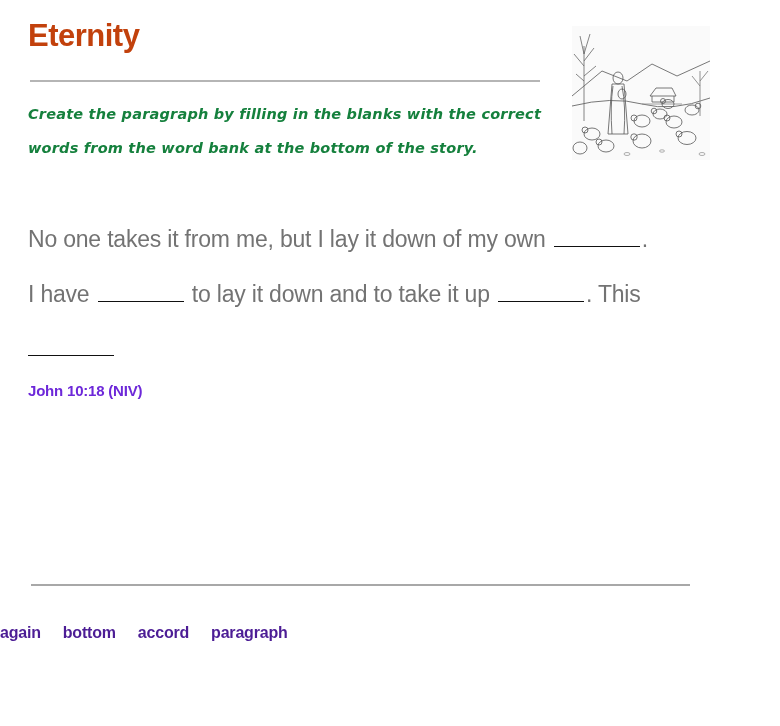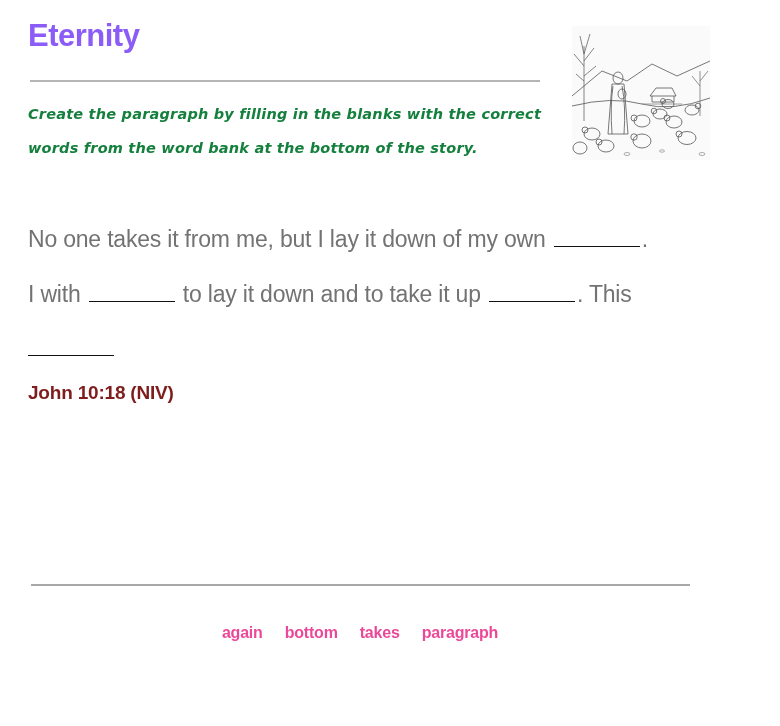--- a/index.html
+++ b/index.html
@@ -16,21 +16,21 @@
       color: #111111;
     }
     .title {
       position: absolute;
       left: 28px;
       top: 18px;
       font-size: 31px;
       font-weight: 700;
       letter-spacing: -0.5px;
       margin: 0;
-      color: #8b5cf6;
+      color: #c2410c;
     }
     .divider-top {
       position: absolute;
       left: 30px;
       top: 80px;
       width: 510px;
       height: 0;
       border-top: 2px solid #b5b5b5;
     }
     .instructions {
@@ -74,44 +74,44 @@
       width: 86px;
       border-bottom: 1.5px solid #111;
       height: 20px;
       vertical-align: baseline;
       margin: 0 2px;
     }
     .reference {
       position: absolute;
       left: 28px;
       top: 382px;
-      font-size: 19px;
+      font-size: 15px;
       font-weight: 700;
-      color: #7f1d1d;
+      color: #6d28d9;
       letter-spacing: -0.2px;
     }
     .divider-bottom {
       position: absolute;
       left: 31px;
       top: 584px;
       width: 659px;
       height: 0;
       border-top: 2px solid #a8a8a8;
     }
     .word-bank {
       position: absolute;
       left: 0;
       top: 624px;
       width: 720px;
       display: flex;
-      justify-content: center;
+      justify-content: flex-start;
       gap: 22px;
       font-size: 16px;
       font-weight: 700;
-      color: #ec4899;
+      color: #4c1d95;
     }
     .word-bank span {
       cursor: pointer;
       letter-spacing: -0.2px;
     }
   </style>
 </head>
 <body>
 
 <h1 class="title">Eternity</h1>
@@ -163,26 +163,26 @@
     <g stroke="#999">
       <ellipse cx="55" cy="128" rx="3" ry="1.5"></ellipse>
       <ellipse cx="90" cy="125" rx="2.5" ry="1.2"></ellipse>
       <ellipse cx="130" cy="128" rx="3" ry="1.5"></ellipse>
     </g>
   </svg>
 </div>
 
 <div class="passage">
   <span>No one takes it from me, but I lay it down of my own </span><span class="blank"></span><span>.</span><br>
-  <span>I with </span><span class="blank"></span><span> to lay it down and to take it up </span><span class="blank"></span><span>. This</span><br>
+  <span>I have </span><span class="blank"></span><span> to lay it down and to take it up </span><span class="blank"></span><span>. This</span><br>
   <span class="blank" style="margin-left:0"></span>
 </div>
 
 <div class="reference">John 10:18 (NIV)</div>
 
 <div class="divider-bottom"></div>
 
 <div class="word-bank">
   <span>again</span>
   <span>bottom</span>
-  <span>takes</span>
+  <span>accord</span>
   <span>paragraph</span>
 </div>
 
 </body></html>

